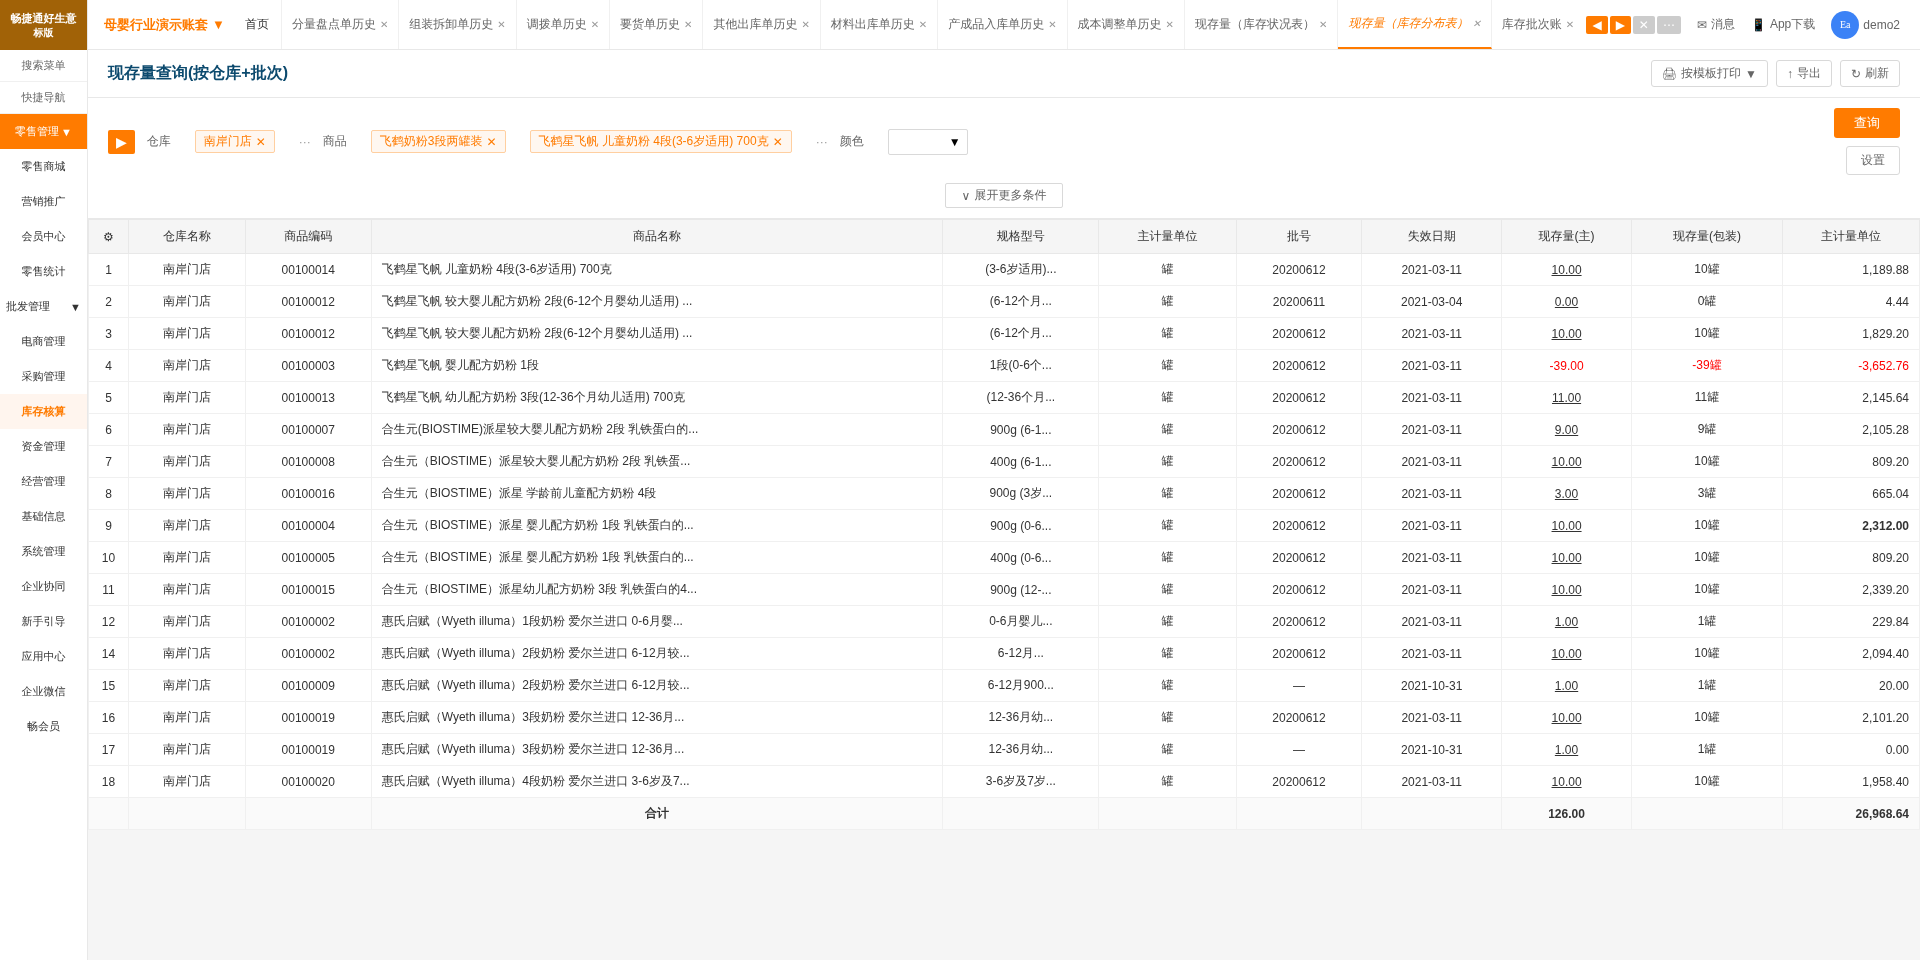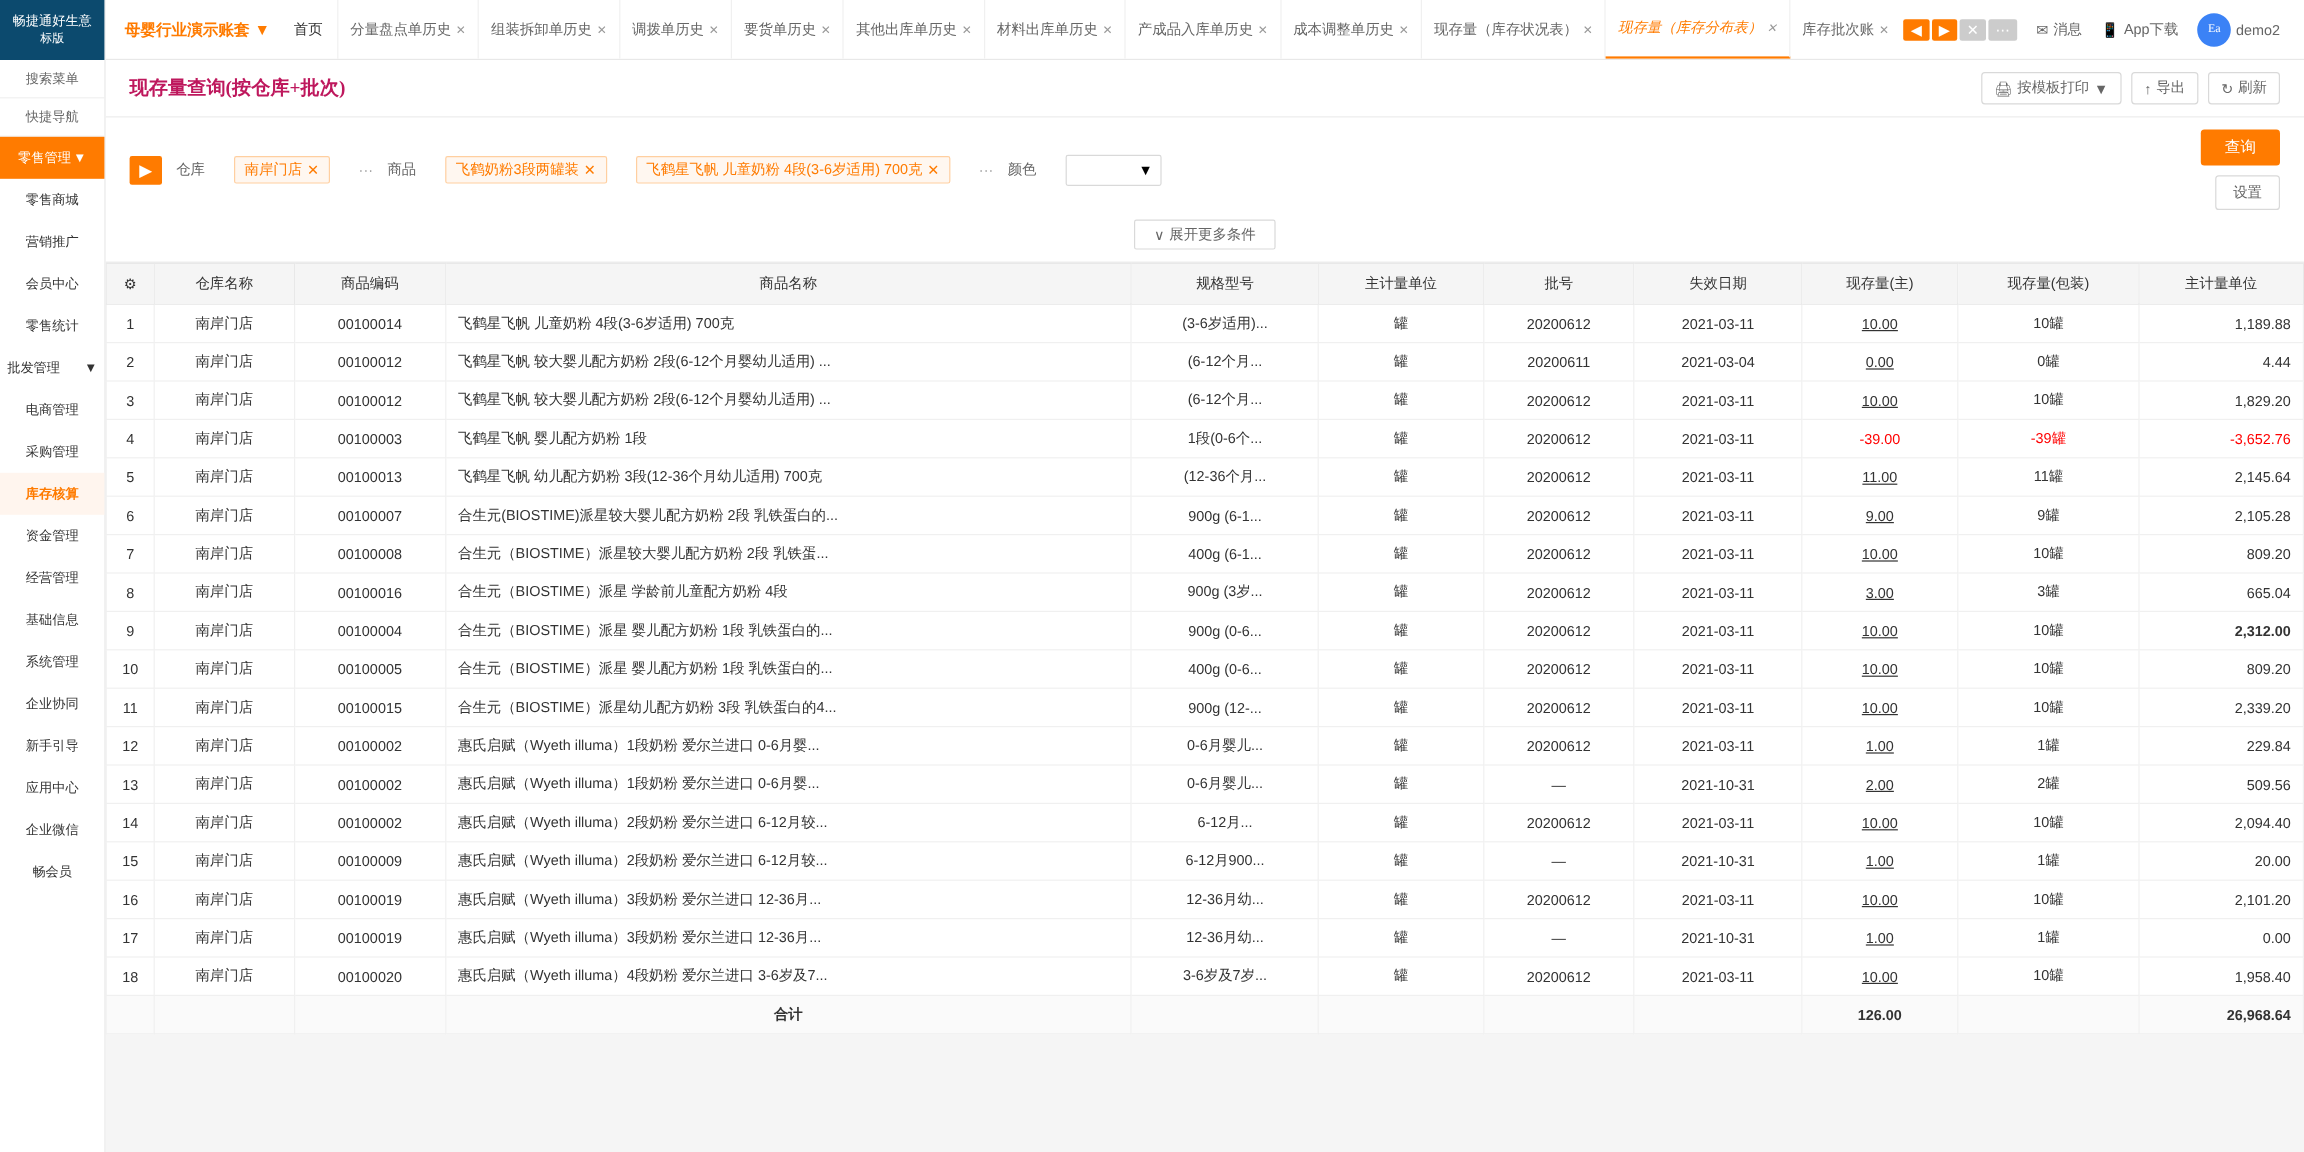--- a/index.html
+++ b/index.html
@@ -1,20 +1,20 @@
 <!DOCTYPE html>
 <html><head>
   <meta charset="utf-8">
   <style>
     * { box-sizing: border-box; margin: 0; padding: 0; }
     body { font-family: "Microsoft YaHei", "PingFang SC", sans-serif; font-size: 12px; background: #f5f5f5; display: flex; height: 960px; overflow: hidden; }
 
     
     .sidebar { width: 88px; background: #fff; display: flex; flex-direction: column; border-right: 1px solid #e8e8e8; flex-shrink: 0; }
-    .sidebar-logo { background: #0c4a6e; color: #fff; padding: 8px 4px; text-align: center; font-size: 11px; font-weight: normal; line-height: 1.3; height: 50px; display: flex; align-items: center; justify-content: center; }
+    .sidebar-logo { background: #a16207; color: #fff; padding: 8px 4px; text-align: center; font-size: 11px; font-weight: bold; line-height: 1.3; height: 50px; display: flex; align-items: center; justify-content: center; }
     .sidebar-search { padding: 8px 6px; font-size: 11px; color: #666; text-align: center; cursor: pointer; border-bottom: 1px solid #f0f0f0; }
     .sidebar-item { padding: 10px 6px; font-size: 11px; color: #333; text-align: center; cursor: pointer; display: flex; align-items: center; justify-content: center; gap: 2px; }
     .sidebar-item.active { background: #ff7b00; color: #fff; }
 
     
     .main { flex: 1; display: flex; flex-direction: column; overflow: hidden; }
 
     
     .top-nav { background: #fff; border-bottom: 1px solid #e8e8e8; display: flex; align-items: center; height: 50px; padding: 0 8px; gap: 0; flex-shrink: 0; }
     .top-nav-brand { display: flex; align-items: center; gap: 4px; padding: 0 8px; color: #ff7b00; font-size: 13px; font-weight: bold; white-space: nowrap; }
@@ -26,21 +26,21 @@
     .top-nav-right { display: flex; align-items: center; gap: 16px; padding: 0 12px; margin-left: auto; }
     .top-nav-right-item { display: flex; align-items: center; gap: 4px; font-size: 12px; color: #666; cursor: pointer; }
     .nav-arrows { display: flex; gap: 2px; padding: 0 4px; }
     .nav-arrow { background: #ff7b00; color: #fff; border: none; cursor: pointer; padding: 2px 6px; font-size: 12px; border-radius: 2px; }
 
     
     .content { flex: 1; overflow: hidden; display: flex; flex-direction: column; padding: 0; }
 
     
     .page-header { background: #fff; padding: 10px 20px; display: flex; align-items: center; justify-content: space-between; border-bottom: 1px solid #e8e8e8; flex-shrink: 0; }
-    .page-title { font-size: 16px; font-weight: bold; color: #be185d; font-family: Liberation Serif, serif; }
+    .page-title { font-size: 16px; font-weight: bold; color: #0c4a6e; }
     .page-actions { display: flex; align-items: center; gap: 8px; }
     .btn-template { background: #fff; border: 1px solid #d9d9d9; color: #666; padding: 4px 10px; cursor: pointer; font-size: 12px; border-radius: 3px; display: flex; align-items: center; gap: 4px; }
     .btn-export { background: #fff; border: 1px solid #d9d9d9; color: #666; padding: 4px 10px; cursor: pointer; font-size: 12px; border-radius: 3px; display: flex; align-items: center; gap: 4px; }
     .btn-refresh { background: #fff; border: 1px solid #d9d9d9; color: #666; padding: 4px 10px; cursor: pointer; font-size: 12px; border-radius: 3px; display: flex; align-items: center; gap: 4px; }
 
     
     .filter-area { background: #fff; padding: 10px 20px; border-bottom: 1px solid #e8e8e8; flex-shrink: 0; }
     .filter-row { display: flex; align-items: center; gap: 12px; flex-wrap: wrap; }
     .filter-item { display: flex; align-items: center; gap: 24px; }
     .filter-label { color: #666; font-size: 12px; white-space: nowrap; }
@@ -456,33 +456,20 @@
     <td style="text-align:left;">惠氏启赋（Wyeth illuma）1段奶粉 爱尔兰进口 0-6月婴...</td>
     <td>0-6月婴儿...</td>
     <td>罐</td>
     <td>20200612</td>
     <td>2021-03-11</td>
     <td class="underline">1.00</td>
     <td class="">1罐</td>
     <td style="text-align:right;" class="">229.84</td>
   </tr>
             <tr>
-    <td class="row-num">13</td>
-    <td>南岸门店</td>
-    <td>00100002</td>
-    <td style="text-align:left;">惠氏启赋（Wyeth illuma）1段奶粉 爱尔兰进口 0-6月婴...</td>
-    <td>0-6月婴儿...</td>
-    <td>罐</td>
-    <td>—</td>
-    <td>2021-10-31</td>
-    <td class="underline">2.00</td>
-    <td class="">2罐</td>
-    <td style="text-align:right;" class="">509.56</td>
-  </tr>
-            <tr>
     <td class="row-num">14</td>
     <td>南岸门店</td>
     <td>00100002</td>
     <td style="text-align:left;">惠氏启赋（Wyeth illuma）2段奶粉 爱尔兰进口 6-12月较...</td>
     <td>6-12月...</td>
     <td>罐</td>
     <td>20200612</td>
     <td>2021-03-11</td>
     <td class="underline">10.00</td>
     <td class="">10罐</td>

